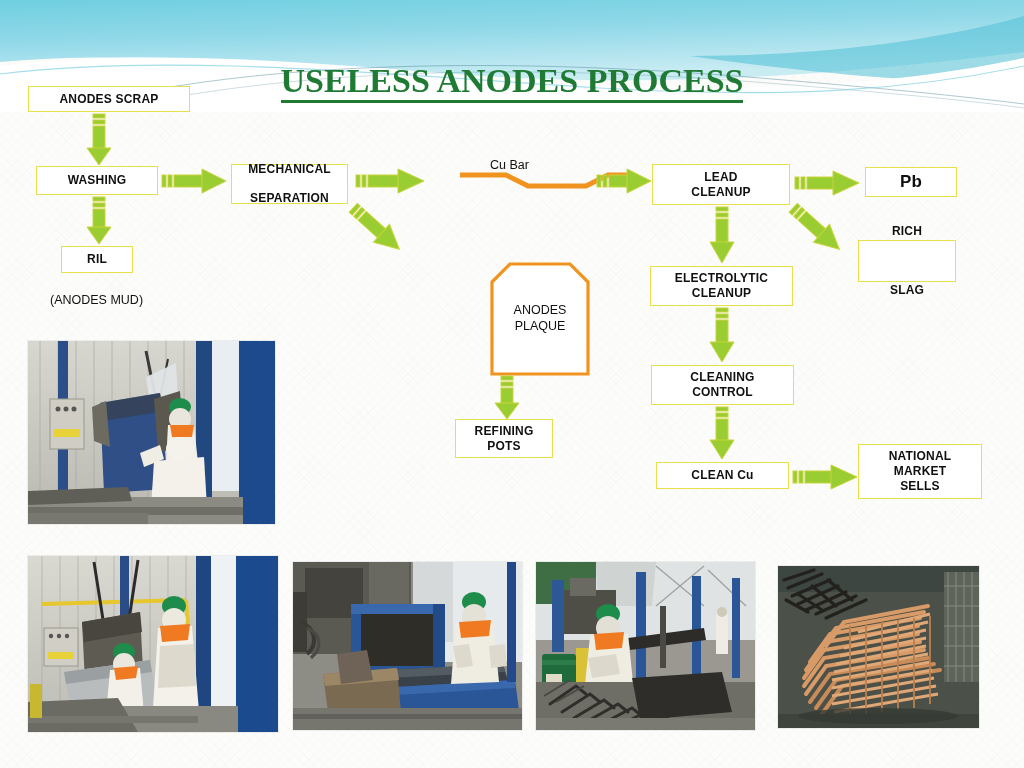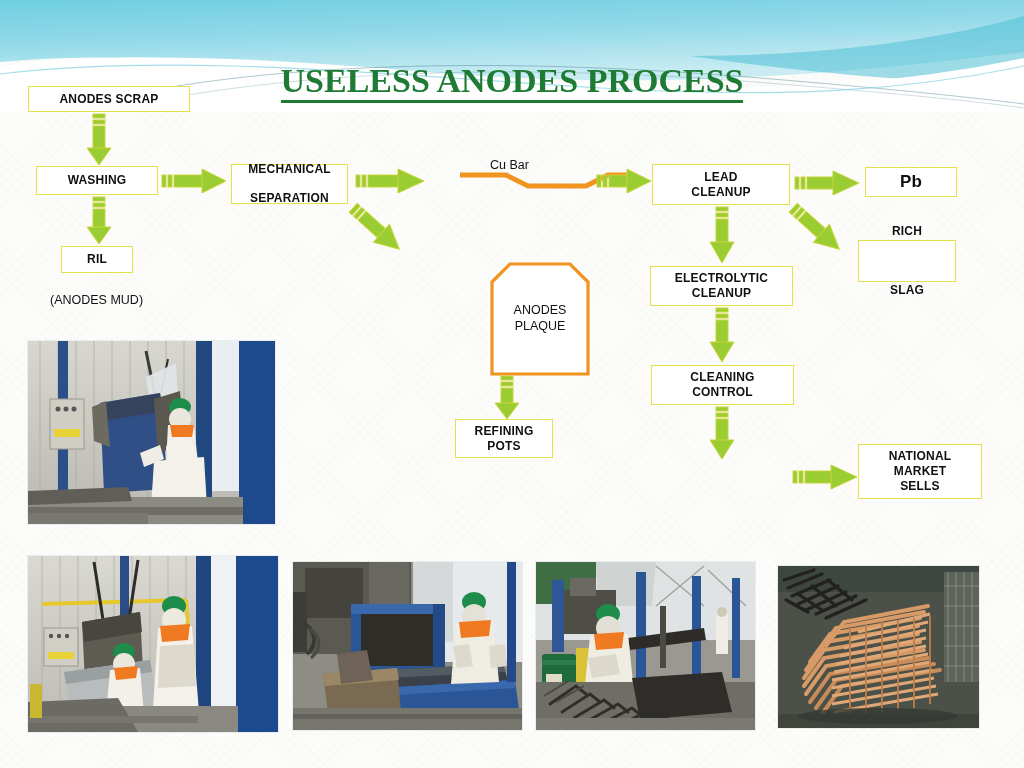--- a/index.html
+++ b/index.html
@@ -148,20 +148,23 @@
   <div class="box" style="left:650px;top:266px;width:143px;height:40px;flex-direction:column;">
     <span>ELECTROLYTIC</span>
     <span>CLEANUP</span>
   </div>
 
   <div class="box" style="left:651px;top:365px;width:143px;height:40px;flex-direction:column;">
     <span>CLEANING</span>
     <span>CONTROL</span>
   </div>
 
+  <div class="box" style="left:656px;top:462px;width:133px;height:27px;">
+    <span>CLEAN Cu</span>
+  </div>
 
   <div class="box" style="left:858px;top:436px;width:124px;height:55px;flex-direction:column;margin-top:8px;">
     <span>NATIONAL</span>
     <span>MARKET</span>
     <span>SELLS</span>
   </div>
 
   <div class="arrow" style="left:85px;top:114px;">
     <svg width="28" height="52" viewBox="0 0 28 52">
       <g fill="#9acd32" stroke="#c9d43a" stroke-width="1">

